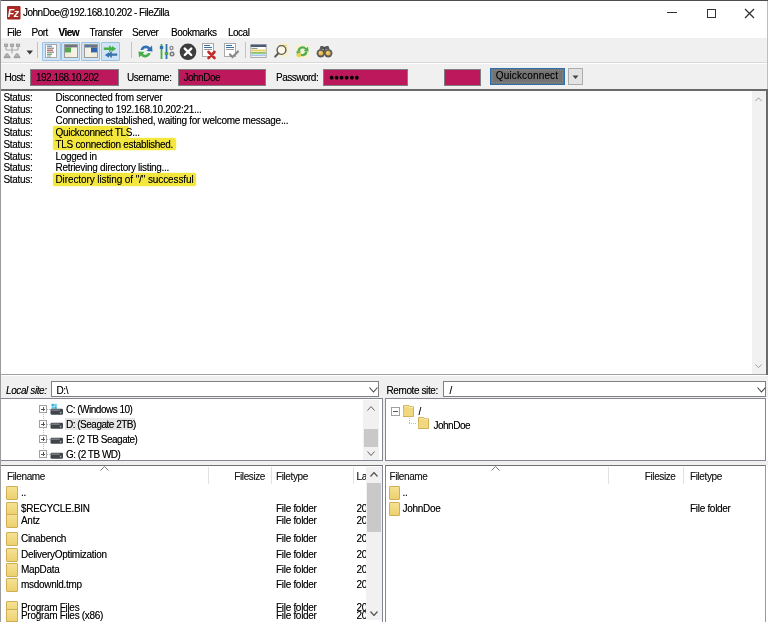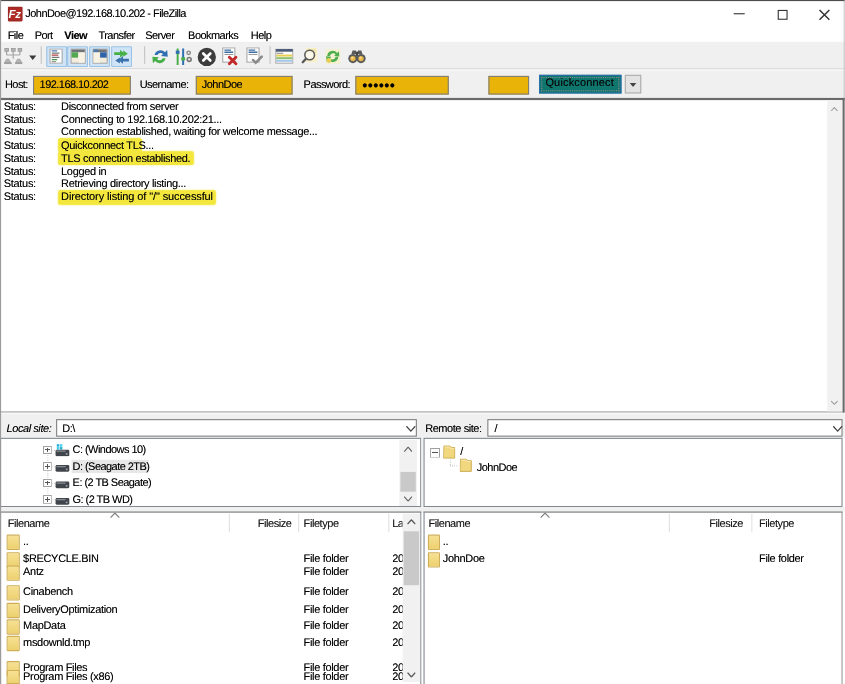--- a/index.html
+++ b/index.html
@@ -26,21 +26,21 @@
 #menubar { left:0; top:22px; width:768px; height:16px; background:#fff; }
 .menuitem { top:4.5px; letter-spacing:-0.5px; }
 
 #toolbar { left:0; top:38px; width:768px; height:25px; background:#f0f0f0; border-bottom:1px solid #d9d9d9; }
 .tsep { top:4px; width:1px; height:16px; background:#c3c3c3; }
 .tbtn { top:3.5px; width:19px; height:19px; background:#cfe4f6; border:1px solid #9cc3e5; border-radius:1px; }
 .ticon { top:5px; }
 
 #quickbar { left:0; top:64px; width:768px; height:24.5px; background:#f0f0f0; }
 .qlabel { top:8px; letter-spacing:-0.5px; }
-.qinput { top:4.5px; height:17px; background:#eab308; border:1px solid #7f7f7f; font-size:10px; letter-spacing:-0.5px; line-height:14px; padding:1.5px 0 0 5px; white-space:nowrap; overflow:hidden;}
+.qinput { top:4.5px; height:17px; background:#be185d; border:1px solid #7f7f7f; font-size:10px; letter-spacing:-0.5px; line-height:14px; padding:1.5px 0 0 5px; white-space:nowrap; overflow:hidden;}
 
 #logpanel { left:0; top:89px; width:768px; height:285.5px; background:#fff; border-top:2px solid #6a6a6a; border-bottom:1px solid #a0a0a0;}
 .logline { left:3.5px; letter-spacing:-0.3px; }
 .logmsg { left:55.5px; letter-spacing:-0.3px; }
 .hl { background:#f3e73e; border-radius:2px; box-shadow:0 0 1.5px #f3e73e; }
 
 #siterow { left:0; top:375.5px; width:768px; height:22.5px; background:#f0f0f0; }
 .combo { background:#fff; border:1px solid #7f7f7f; position:absolute; }
 
 .panel { background:#fff; border:1px solid #828790; }
@@ -89,21 +89,21 @@
   <path d="M1 1 L10 10 M10 1 L1 10" stroke="#333" stroke-width="1.3"></path>
 </svg>
 
 <div class="abs" id="menubar">
   <div class="abs txt menuitem" style="left:7px;">File</div>
   <div class="abs txt menuitem" style="left:31.5px;">Port</div>
   <div class="abs txt menuitem" style="left:58.5px;font-weight:bold;">View</div>
   <div class="abs txt menuitem" style="left:89.5px;">Transfer</div>
   <div class="abs txt menuitem" style="left:132px;">Server</div>
   <div class="abs txt menuitem" style="left:171px;">Bookmarks</div>
-  <div class="abs txt menuitem" style="left:228px;">Help</div>
+  <div class="abs txt menuitem" style="left:228px;">Local</div>
 </div>
 
 <div class="abs" id="toolbar">
   <svg class="abs ticon" style="left:3px;" width="18" height="16" viewBox="0 0 18 16" id="sitemgr">
     <g stroke="#a6a6a6" stroke-width="1.1" fill="none">
       <path d="M3 3.5 v3.5 M9 3.5 v3.5 M15 3.5 v3.5 M3 7 h12 M9 7 v3.5"></path>
     </g>
     <g fill="#b5b5b5" stroke="#8e8e8e" stroke-width="0.6">
       <rect x="1.4" y="1" width="3.4" height="2.6"></rect>
       <rect x="7.4" y="1" width="3.4" height="2.6"></rect>
@@ -219,21 +219,21 @@
 
 <div class="abs" id="quickbar">
   <div class="abs txt qlabel" style="left:4.5px;">Host:</div>
   <div class="abs qinput" style="left:30px; width:89px;">192.168.10.202</div>
   <div class="abs txt qlabel" style="left:127px;">Username:</div>
   <div class="abs qinput" style="left:177.5px; width:88px;">JohnDoe</div>
   <div class="abs txt qlabel" style="left:276px;">Password:</div>
   <div class="abs qinput" style="left:323px; width:84.5px;"><span style="font-size:8.5px; letter-spacing:-0.1px; position:relative; top:-1px;">●●●●●●</span></div>
   <div class="abs txt qlabel" style="left:415px;margin-top:28px;">Port:</div>
   <div class="abs qinput" style="left:443.5px; width:37.5px;"></div>
-  <div class="abs" style="left:489.5px; top:4px; width:75px; height:16.5px; background:#0f766e; border:1.6px solid #2c6fad; outline:1px dotted #8a8a8a; outline-offset:-3.5px; text-align:center; line-height:14.5px; letter-spacing:0.15px; font-size:10px;">Quickconnect</div>
+  <div class="abs" style="left:489.5px; top:4px; width:75px; height:16.5px; background:#737373; border:1.6px solid #2c6fad; outline:1px dotted #8a8a8a; outline-offset:-3.5px; text-align:center; line-height:14.5px; letter-spacing:0.15px; font-size:10px;">Quickconnect</div>
   <div class="abs" style="left:567.5px; top:4px; width:15px; height:16.5px; background:#e3e3e3; border:1px solid #acacac;">
     <svg class="abs" style="left:3.5px; top:5.5px;" width="7" height="4.5" viewBox="0 0 7 4.5">
         <path d="M0.5 0.5 L3.5 4 L6.5 0.5 z" fill="#444"></path>
       </svg>
   </div>
 </div>
 
 <div class="abs" id="logpanel"></div>
 <div class="abs" id="loglines">
   <div class="abs hl" style="left:52.5px; top:126.3px; width:76.5px; height:11.8px;"></div>

